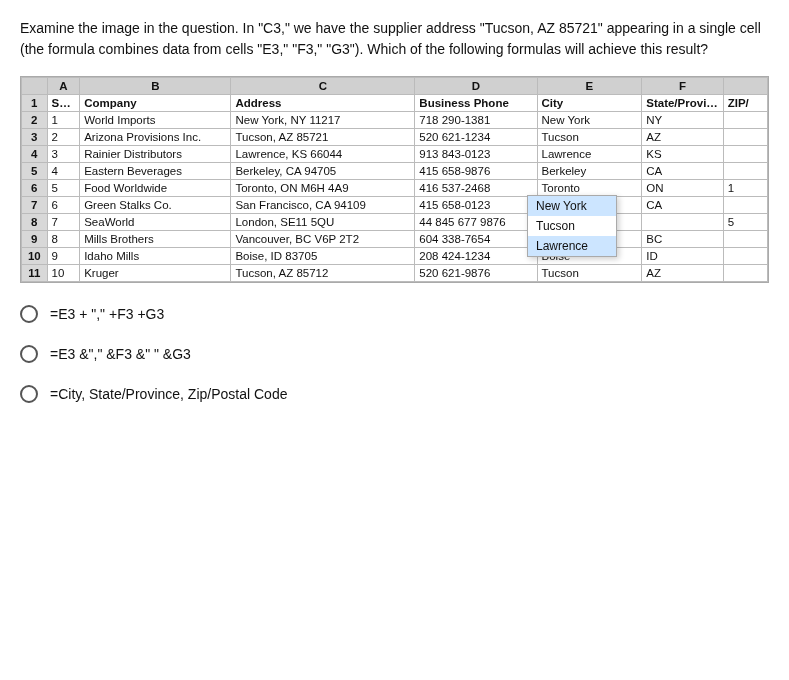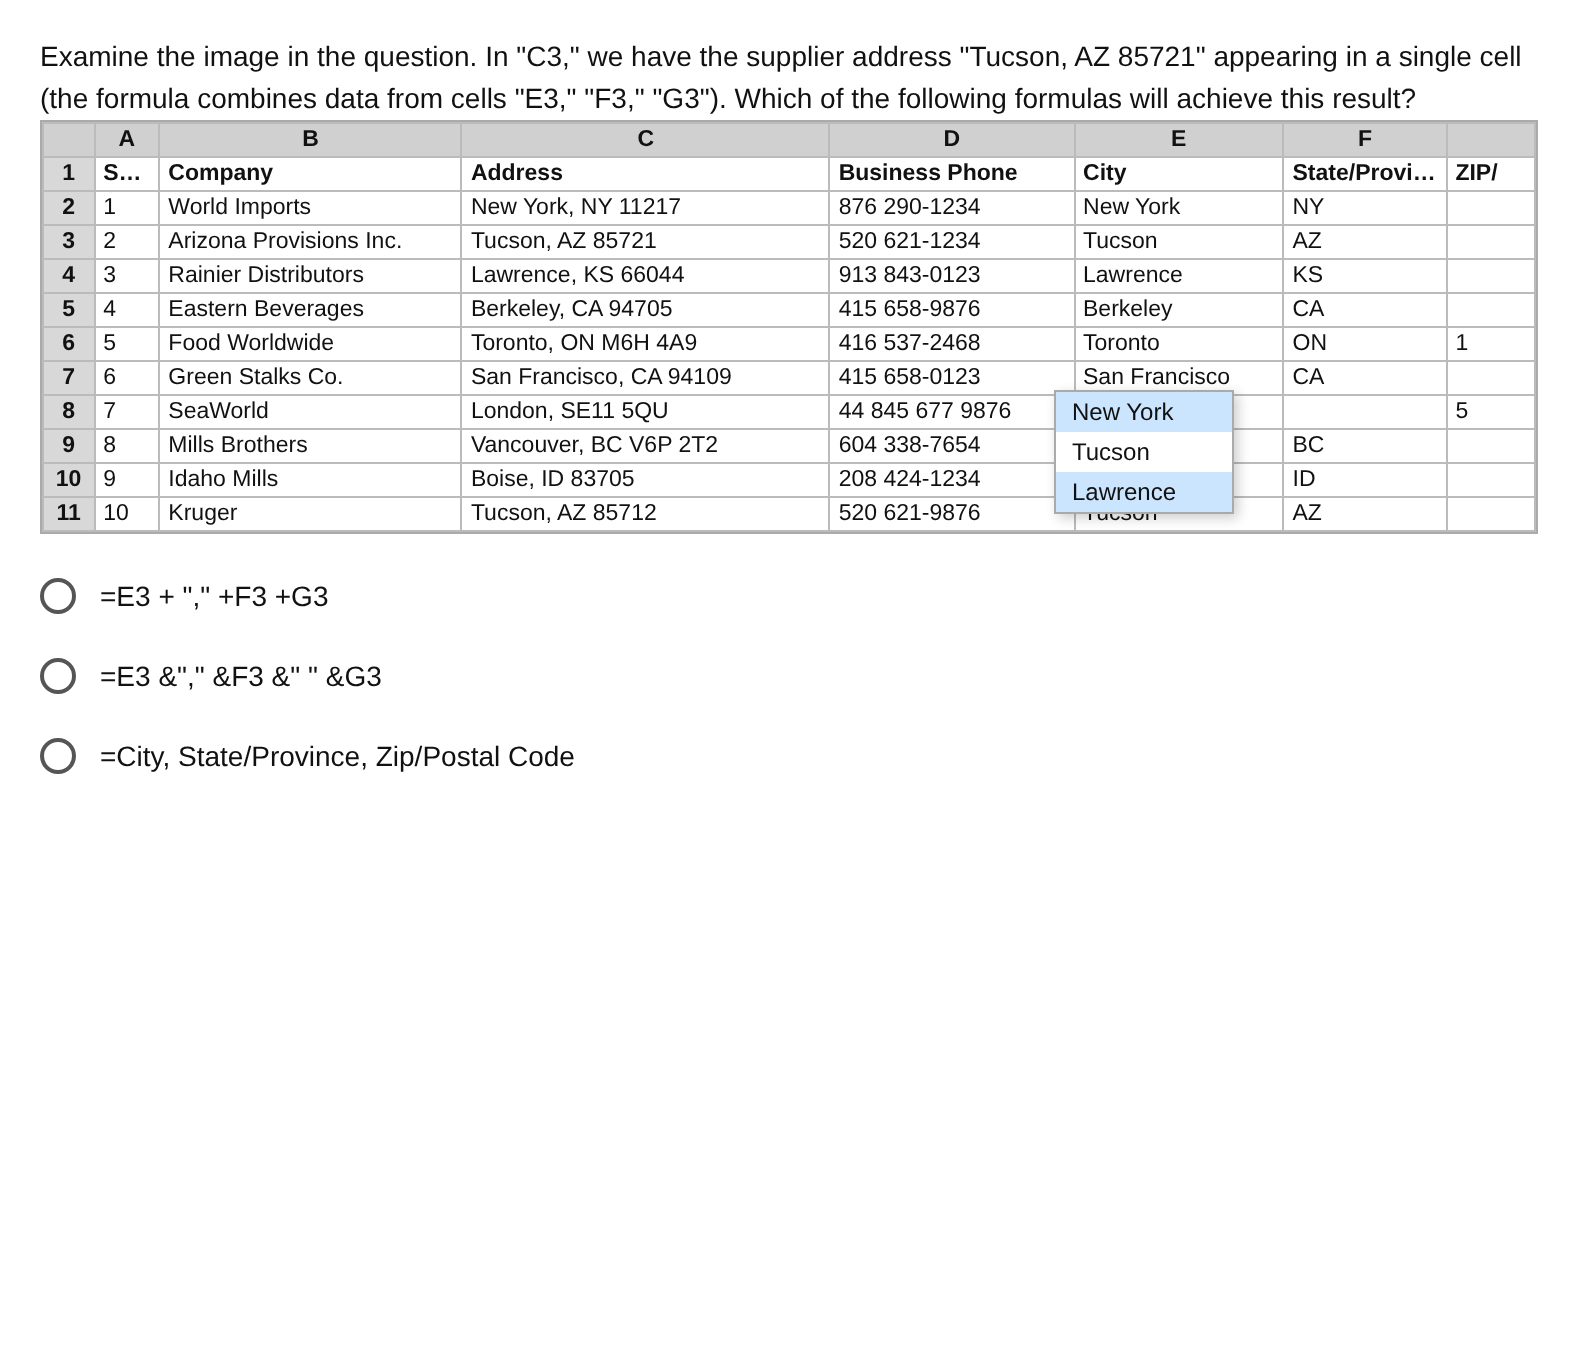--- a/index.html
+++ b/index.html
@@ -8,20 +8,21 @@
       font-size: 13px;
       background: #fff;
       color: #111;
       width: 789px;
       min-height: 680px;
       padding: 18px 20px 20px 20px;
     }
     .question-text {
       font-size: 14px;
       line-height: 1.5;
+      margin-bottom: 16px;
       color: #111;
     }
     .spreadsheet-wrapper {
       overflow-x: auto;
       margin-bottom: 22px;
       border: 1px solid #aaa;
     }
     table {
       border-collapse: collapse;
       font-size: 11.5px;
@@ -111,21 +112,21 @@
         <td class="bold-text">State/Province</td>
         <td class="bold-text">ZIP/</td>
       </tr>
     </thead>
     <tbody id="table-body">
     <tr>
           <td class="row-header">2</td>
           <td>1</td>
           <td>World Imports</td>
           <td>New York, NY 11217</td>
-          <td>876 290-1234</td>
+          <td>718 290-1381</td>
           <td>New York</td>
           <td>NY</td>
           <td></td>
         </tr>
         <tr>
           <td class="row-header">3</td>
           <td>2</td>
           <td>Arizona Provisions Inc.</td>
           <td>Tucson, AZ 85721</td>
           <td>520 621-1234</td>

